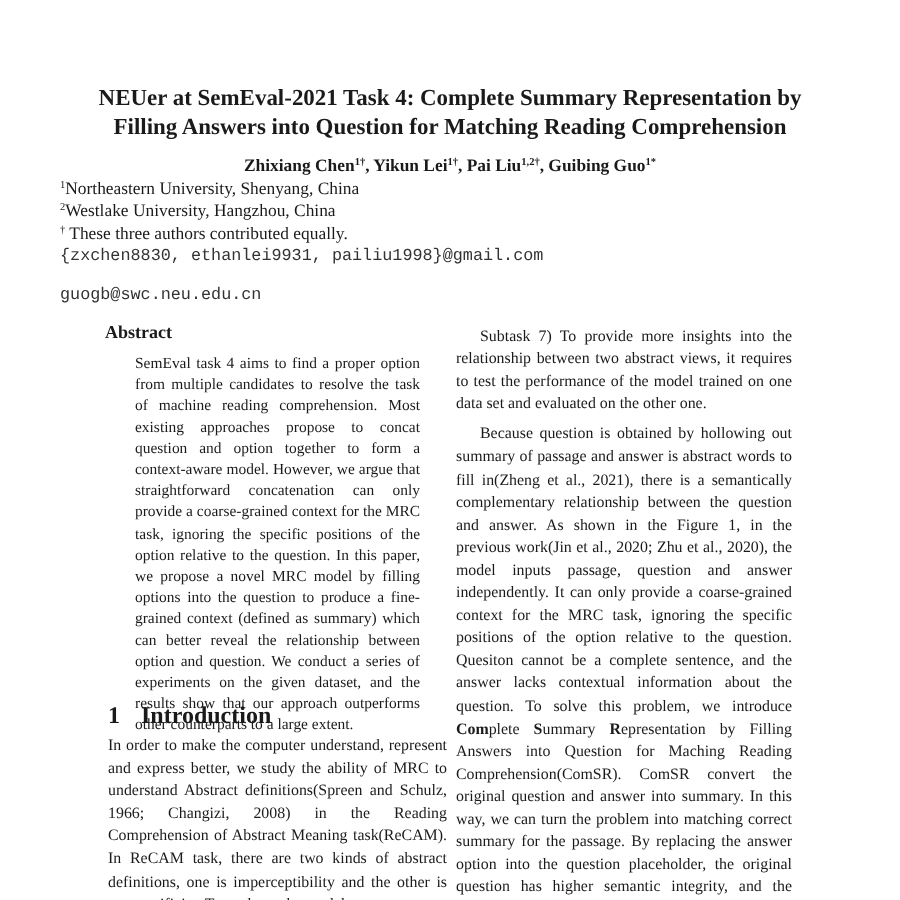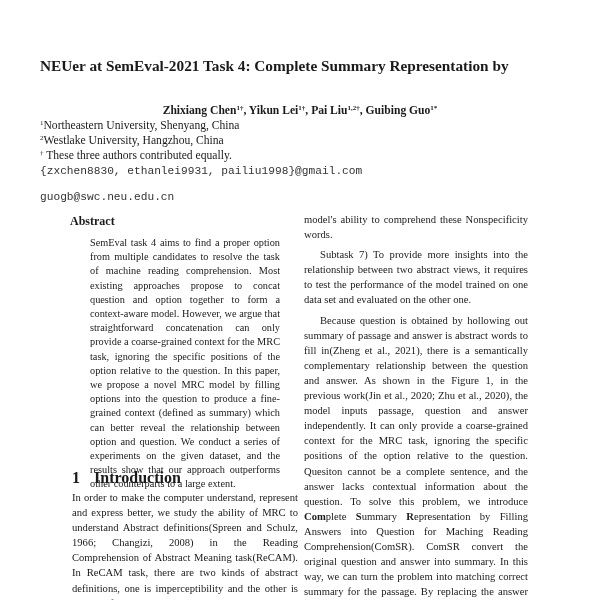--- a/index.html
+++ b/index.html
@@ -1,37 +1,38 @@
 <!DOCTYPE html>
 <html><head>
 <meta charset="utf-8">
 <style>
   html, body { margin: 0; padding: 0; background: #ffffff; }
   body { width: 600px; height: 600px; overflow: hidden; position: relative; font-family: "Liberation Serif", "DejaVu Serif", serif; color: #1a1a1a; }
-  .title { position: absolute; top: 56px; left: 40px; width: 520px; text-align: left; font-weight: bold; font-size: 15.3px; line-height: 19px; }
+  .title { position: absolute; top: 56px; left: 40px; width: 520px; text-align: center; font-weight: bold; font-size: 15.3px; line-height: 19px; }
   .authors { position: absolute; top: 104px; left: 40px; width: 520px; text-align: center; font-weight: bold; font-size: 11.6px; line-height: 14px; }
   .authors sup, .aff sup { font-size: 7px; vertical-align: 4px; line-height: 0; }
   .aff { position: absolute; left: 40px; width: 520px; text-align: left; font-size: 11.6px; line-height: 14px; }
   .mono { position: absolute; left: 40px; width: 520px; text-align: left; font-family: "Liberation Mono", "DejaVu Sans Mono", monospace; font-size: 11.2px; line-height: 14px; color: #333; }
   .col { position: absolute; font-size: 10.6px; line-height: 15.1px; text-align: justify; }
   .col p { margin: 0; }
   .abs-head { position: absolute; top: 214px; left: 70px; width: 230px; font-weight: bold; font-size: 12px; }
   .abs { top: 236px; left: 90px; width: 190px; font-size: 10.3px; line-height: 14.2px; }
   .sec { position: absolute; top: 469px; left: 72px; font-weight: bold; font-size: 16px; }
   .sec .num { margin-right: 14px; }
   .intro { top: 490px; left: 72px; width: 226px; }
   .right { top: 212px; left: 304px; width: 224px; }
   .indent { text-indent: 16px; }
   .gap { height: 5px; }
 </style>
 </head>
 <body>
 
 <div class="title">
   <div>NEUer at SemEval-2021 Task 4: Complete Summary Representation by</div>
+  <div>Filling Answers into Question for Matching Reading Comprehension</div>
 </div>
 
 <div class="authors">
   <span>Zhixiang Chen</span><sup>1†</sup>,
   <span>Yikun Lei</span><sup>1†</sup>,
   <span>Pai Liu</span><sup>1,2†</sup>,
   <span>Guibing Guo</span><sup>1*</sup>
 </div>
 
 <div class="aff" style="top:119px"><sup>1</sup><span>Northeastern University, Shenyang, China</span></div>
@@ -47,18 +48,17 @@
 </div>
 
 <div class="sec">
   <span class="num">1</span><span>Introduction</span>
 </div>
 <div class="col intro">
   <p>In order to make the computer understand, represent and express better, we study the ability of MRC to understand Abstract definitions(Spreen and Schulz, 1966; Changizi, 2008) in the Reading Comprehension of Abstract Meaning task(ReCAM). In ReCAM task, there are two kinds of abstract definitions, one is imperceptibility and the other is nonspecificity. To evaluate the model</p>
 </div>
 
 <div class="col right">
-  <p>model's ability to comprehend these Nonspecificity words.</p>
   <div class="gap"></div>
   <p class="indent">Subtask 7) To provide more insights into the relationship between two abstract views, it requires to test the performance of the model trained on one data set and evaluated on the other one.</p>
   <div class="gap"></div>
   <p class="indent"><span>Because question is obtained by hollowing out summary of passage and answer is abstract words to fill in(Zheng et al., 2021), there is a semantically complementary relationship between the question and answer. As shown in the Figure 1, in the previous work(Jin et al., 2020; Zhu et al., 2020), the model inputs passage, question and answer independently. It can only provide a coarse-grained context for the MRC task, ignoring the specific positions of the option relative to the question. Quesiton cannot be a complete sentence, and the answer lacks contextual information about the question. To solve this problem, we introduce </span><b>Com</b><span>plete </span><b>S</b><span>ummary </span><b>R</b><span>epresentation by Filling Answers into Question for Maching Reading Comprehension(ComSR). ComSR convert the original question and answer into summary. In this way, we can turn the problem into matching correct summary for the passage. By replacing the answer option into the question placeholder, the original question has higher semantic integrity, and the original answer obtains the context information from</span></p>
 </div>
 
 </body></html>

